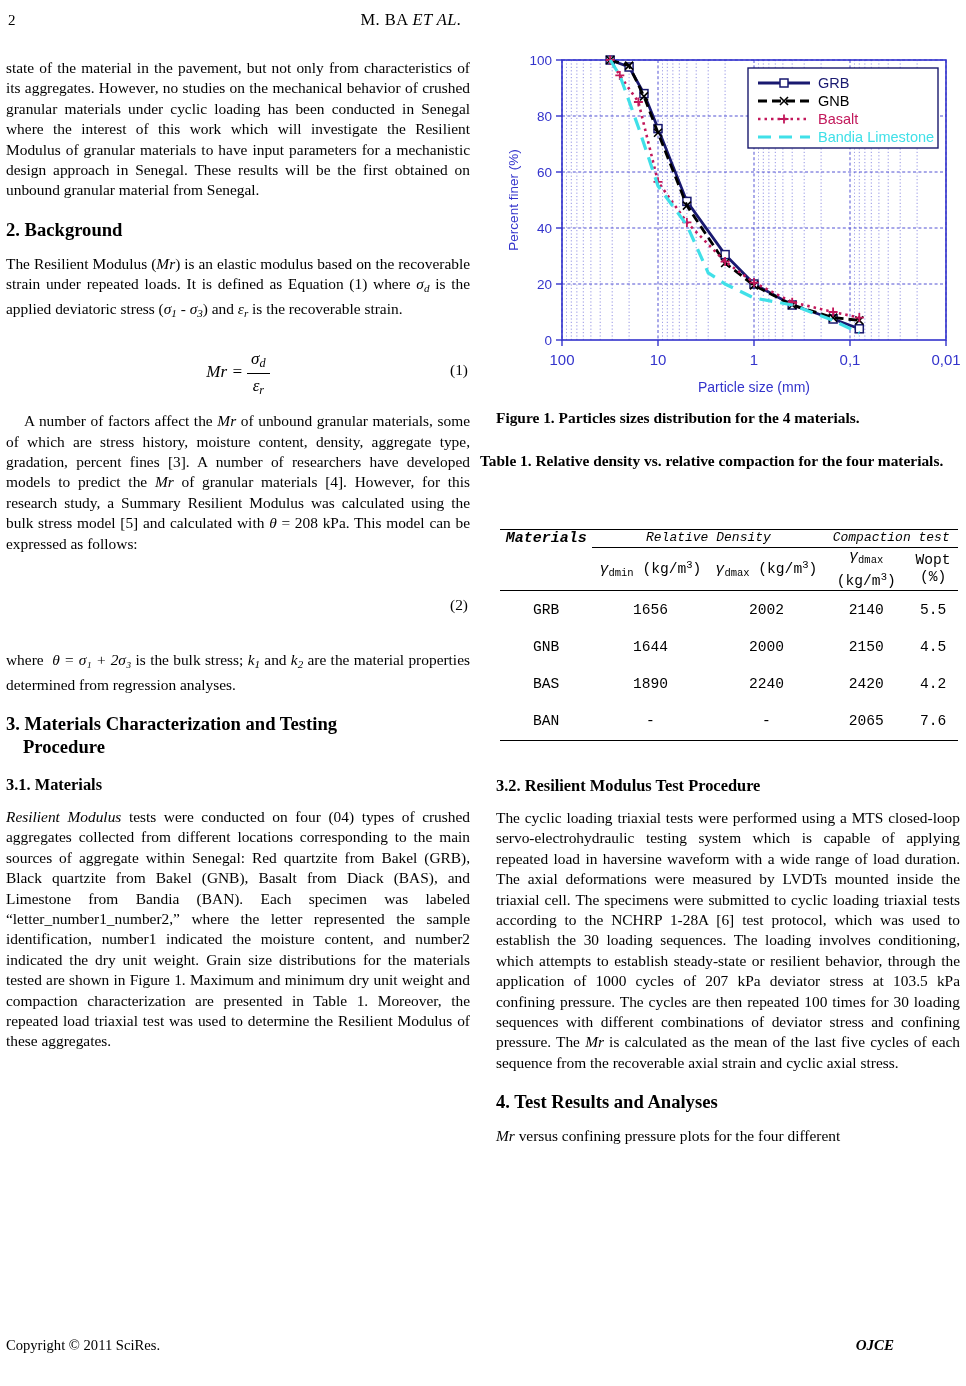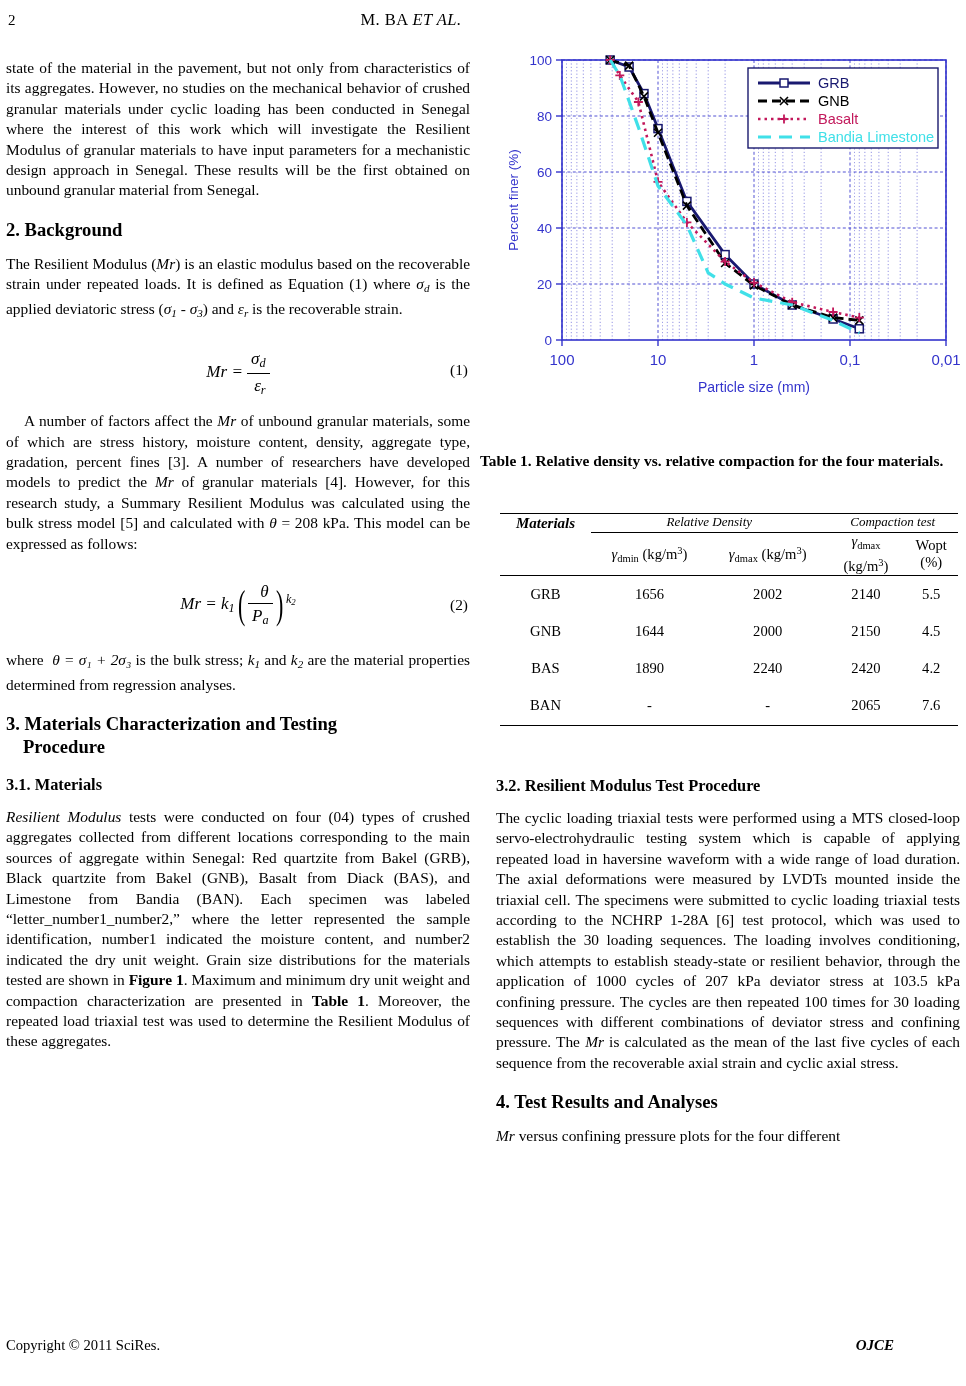--- a/index.html
+++ b/index.html
@@ -24,21 +24,21 @@
   .col-left{left:6px;}
   .col-right{left:496px;}
 
   p.body{
     margin:0 0 0 0;font-size:15.4px;line-height:20.4px;
     text-align:justify;text-justify:inter-word;
     -webkit-hyphens:none;hyphens:none;
   }
   p.indent{text-indent:18px;}
   .ital{font-style:italic;}
-  .bold{font-weight:bold;}
+  .bold{font-weight:normal;}
   .sub{font-size:.72em;vertical-align:-.28em;}
   .sup{font-size:.72em;vertical-align:.5em;}
 
   h2.sec{
     font-family:"Liberation Serif",serif;
     font-weight:bold;font-size:18.6px;line-height:23px;
     margin:17px 0 13px 0;
   }
   h3.sec{
     font-weight:bold;font-size:16.4px;line-height:21px;
@@ -47,21 +47,21 @@
   h2.sec .cont{display:block;padding-left:17px;}
 
   
   .eqblock{position:relative;margin:24px 0 10px 0;height:54px;}
   .eqblock.eq2{height:62px;}
   .eq-center{
     position:absolute;left:0;right:0;text-align:center;
     font-style:italic;font-size:17px;
   }
   .eq-num{position:absolute;right:2px;font-style:normal;font-size:15.4px;}
-  .frac{display:inline-block;vertical-align:middle;text-align:right;}
+  .frac{display:inline-block;vertical-align:middle;text-align:center;}
   .frac .num{display:block;border-bottom:1.1px solid #000;padding:0 4px 1px 4px;}
   .frac .den{display:block;padding:2px 4px 0 4px;}
   .paren{
     display:inline-block;vertical-align:middle;font-size:40px;
     font-style:normal;line-height:34px;font-weight:300;
     transform:scaleX(.55);
   }
 
   
   .figure-wrap{position:absolute;left:496px;top:44px;width:466px;height:352px;}
@@ -69,22 +69,22 @@
     position:absolute;left:496px;top:408px;width:466px;
     font-weight:bold;font-size:15.4px;line-height:20px;
   }
 
   
   .tabcap{
     position:absolute;left:480px;top:450px;width:466px;
     font-weight:bold;font-size:15.4px;line-height:21px;text-align:justify;
   }
   table.t1{
-    position:absolute;left:500px;top:513px;width:458px;
-    border-collapse:collapse;font-size:14.6px;
+    position:absolute;left:500px;top:529px;width:458px;
+    border-collapse:collapse;font-size:14.6px;font-family:Liberation Mono, monospace;
   }
   table.t1 td,table.t1 th{padding:0;text-align:center;font-weight:normal;}
   .rule-top{border-top:1.6px solid #000;}
   .rule-mid{border-bottom:1px solid #000;}
   .rule-bot{border-bottom:1.6px solid #000;}
   .grouphead{font-style:italic;font-weight:bold;font-size:13px;padding:5px 0 5px 0;}
   .matshead{font-style:italic;font-weight:bold;font-size:15px;}
   .colhead{font-size:14.6px;padding:9px 0 9px 0;line-height:17px;}
   .rowlbl{font-weight:bold;font-size:14.6px;}
   td.cell{height:37px;}
@@ -124,23 +124,20 @@
           <span class="num"><span>σ</span><span class="sub">d</span></span>
           <span class="den"><span>ε</span><span class="sub">r</span></span>
         </span>
       </div>
       <div class="eq-num" style="top:14px;">(1)</div>
     </div>
 
     <p class="body indent"><span>A number of factors affect the </span><span class="ital">Mr</span><span> of unbound granular materials, some of which are stress history, moisture content, density, aggregate type, gradation, percent fines [3]. A number of researchers have developed models to predict the </span><span class="ital">Mr</span><span> of granular materials [4]. However, for this research study, a Summary Resilient Modulus was calculated using the bulk stress model [5] and calculated with </span><span class="ital">θ</span><span> = 208 kPa. This model can be expressed as follows:</span></p>
 
     <div class="eqblock eq2">
-      <div class="eq-center" style="top:4px;">
-        <span><span>Mr = k</span><span class="sub">1</span></span><span class="paren">(</span><span class="frac"><span class="num">θ</span><span class="den"><span>P</span><span class="sub">a</span></span></span><span class="paren">)</span><span class="sup"><span>k</span><span class="sub">2</span></span>
-      </div>
       <div class="eq-num" style="top:18px;">(2)</div>
     </div>
 
     <p class="body"><span>where </span>&nbsp;<span class="ital">θ = σ₁ + 2σ₃</span><span> is the bulk stress; </span><span class="ital"><span>k</span><span class="sub">1</span></span><span> and </span><span class="ital"><span>k</span><span class="sub">2</span></span><span> are the material properties determined from regression analyses.</span></p>
 
     <h2 class="sec"><span>3. Materials Characterization and Testing</span><span class="cont">Procedure</span></h2>
 
     <h3 class="sec">3.1. Materials</h3>
 
     <p class="body"><span class="ital">Resilient Modulus</span><span> tests were conducted on four (04) types of crushed aggregates collected from different locations corresponding to the main sources of aggregate within Senegal: Red quartzite from Bakel (GRB), Black quartzite from Bakel (GNB), Basalt from Diack (BAS), and Limestone from Bandia (BAN). Each specimen was labeled “letter_number1_number2,” where the letter represented the sample identification, number1 indicated the moisture content, and number2 indicated the dry unit weight. Grain size distributions for the materials tested are shown in </span><span class="bold">Figure 1</span><span>. Maximum and minimum dry unit weight and compaction characterization are presented in </span><span class="bold">Table 1</span><span>. Moreover, the repeated load triaxial test was used to determine the Resilient Modulus of these aggregates.</span></p>
@@ -273,20 +270,21 @@
           <text x="322" y="62" font-size="14.5" fill="#000000">GNB</text>
           <line x1="262" y1="75" x2="314" y2="75" stroke="#c2185b" stroke-width="2.6" stroke-dasharray="2.5,4"></line>
           <path d="M283.5,75L292.5,75M288,70.5L288,79.5" stroke="#c2185b" stroke-width="1.8" fill="none"></path>
           <text x="322" y="80" font-size="14.5" fill="#c2185b">Basalt</text>
           <line x1="262" y1="93" x2="314" y2="93" stroke="#40e0e8" stroke-width="2.8" stroke-dasharray="13,8"></line>
           <text x="322" y="98" font-size="14.5" fill="#40e0e8">Bandia Limestone</text>
         </g>
       </svg>
   </div>
 
+  <div class="figcap">Figure 1. Particles sizes distribution for the 4 materials.</div>
 
   <div class="tabcap">Table 1. Relative density vs. relative compaction for the four materials.</div>
 
   <table class="t1">
     <tbody id="table-body">
         <tr>
           <td class="rule-top" rowspan="2"><span class="matshead">Materials</span></td>
           <td class="rule-top grouphead" colspan="2">Relative Density</td>
           <td class="rule-top grouphead" colspan="2">Compaction test</td>
         </tr>

